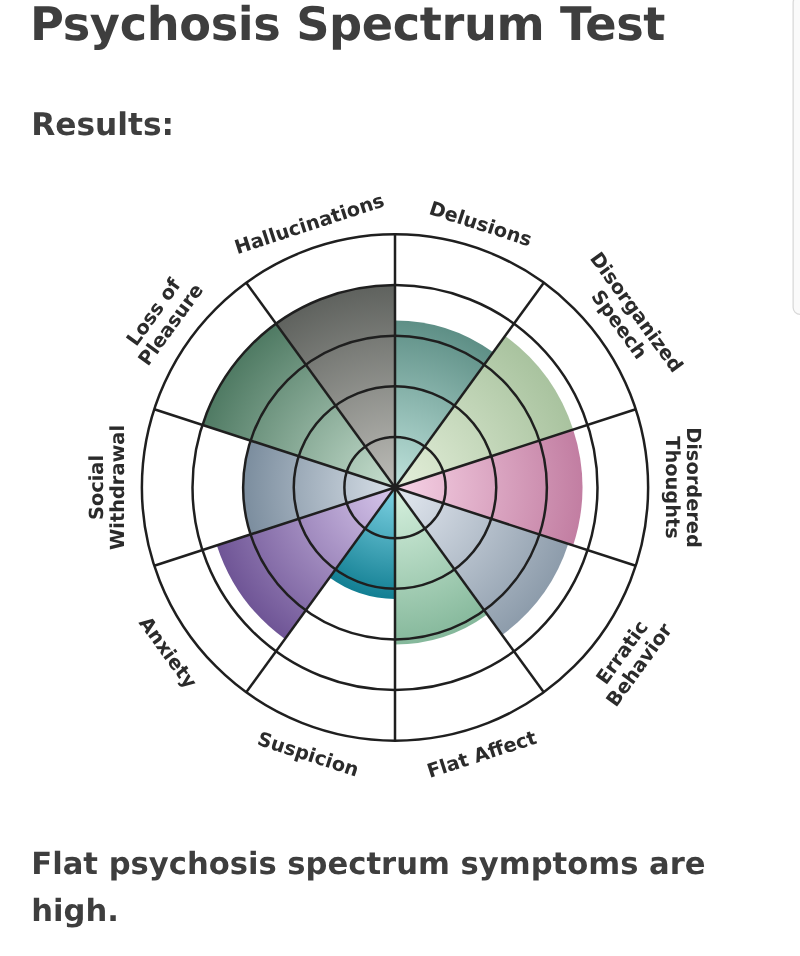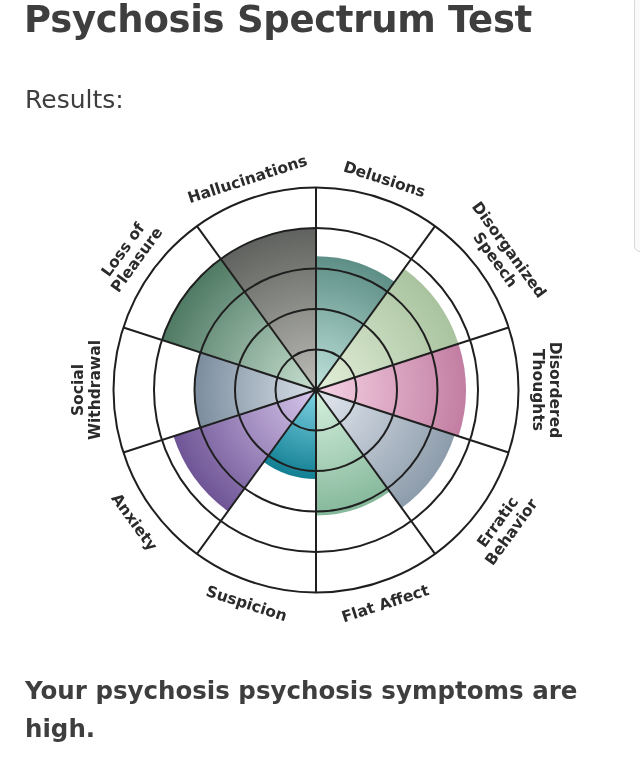--- a/index.html
+++ b/index.html
@@ -8,21 +8,21 @@
       font-family: "DejaVu Sans", "Liberation Sans", sans-serif;
       color: #3f3f3f;
     }
     .page-title {
       position: absolute; left: 24px; top: -2px;
       font-size: 37px; font-weight: bold; letter-spacing: -0.3px;
       color: #3e3e3e; margin: 0; white-space: nowrap;
     }
     .results-heading {
       position: absolute; left: 25px; top: 85px;
-      font-size: 25px; font-weight: normal; color: #3e3e3e; margin: 0;
+      font-size: 25px; font-weight: bold; color: #3e3e3e; margin: 0;
     }
     .chart-wrap {
       position: absolute; left: 0; top: 130px; width: 640px; height: 500px;
     }
     .chart-wrap svg { position: absolute; left: 0; top: 0; }
     .summary-text {
       position: absolute; left: 25px; top: 672px; width: 590px;
       font-size: 24.5px; font-weight: bold; line-height: 38px; color: #3e3e3e;
       margin: 0;
     }
@@ -128,15 +128,15 @@
         <text x="139.229786729074" y="388.4310776259054" text-anchor="middle" dominant-baseline="hanging" class="axis-label" transform="rotate(54 139.229786729074 388.4310776259054)">Anxiety</text>
         <text x="82.5" y="260.00000000000006" text-anchor="middle" dominant-baseline="auto" class="axis-label" transform="rotate(270 82.5 260.00000000000006)">Social</text>
         <text x="99.5" y="260" text-anchor="middle" dominant-baseline="auto" class="axis-label" transform="rotate(270 99.5 260)">Withdrawal</text>
         <text x="127.09453181344975" y="122.75214358970754" text-anchor="middle" dominant-baseline="auto" class="axis-label" transform="rotate(306 127.09453181344975 122.75214358970754)">Loss of</text>
         <text x="140.84782071782385" y="132.74449287867958" text-anchor="middle" dominant-baseline="auto" class="axis-label" transform="rotate(306 140.84782071782385 132.74449287867958)">Pleasure</text>
         <text x="249.09782071782385" y="54.09626422209925" text-anchor="middle" dominant-baseline="auto" class="axis-label" transform="rotate(342 249.09782071782385 54.09626422209925)">Hallucinations</text>
       </g>
   </svg>
 </div>
 
-<p class="summary-text">Your psychosis psychosis symptoms are high.</p>
+<p class="summary-text">Flat psychosis spectrum symptoms are high.</p>
 
 <div class="scroll-edge"></div>
 
 </body></html>

